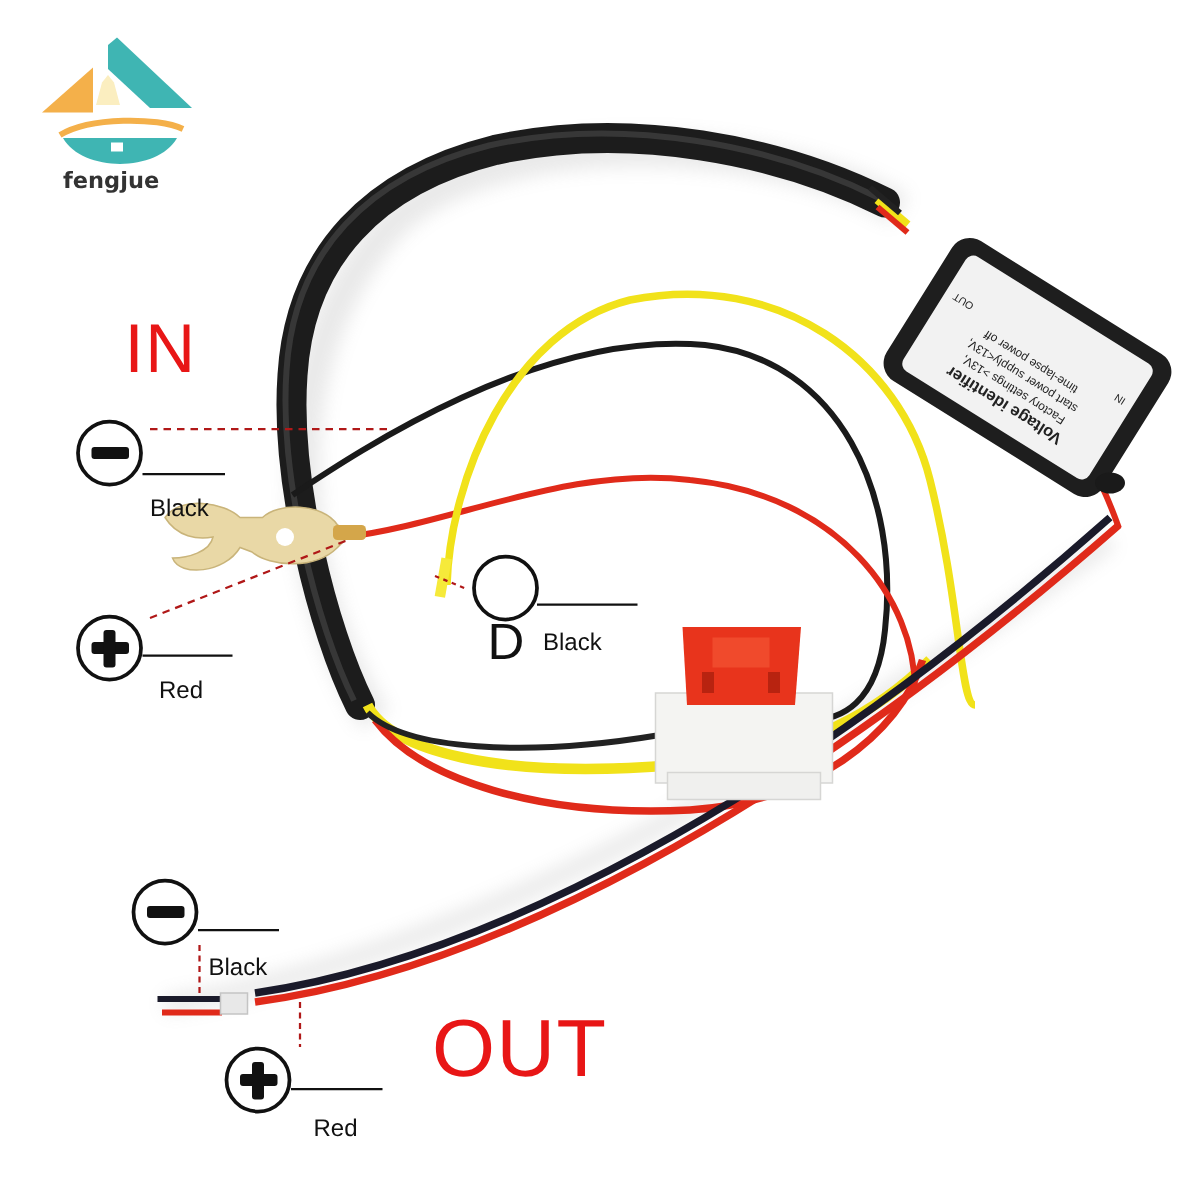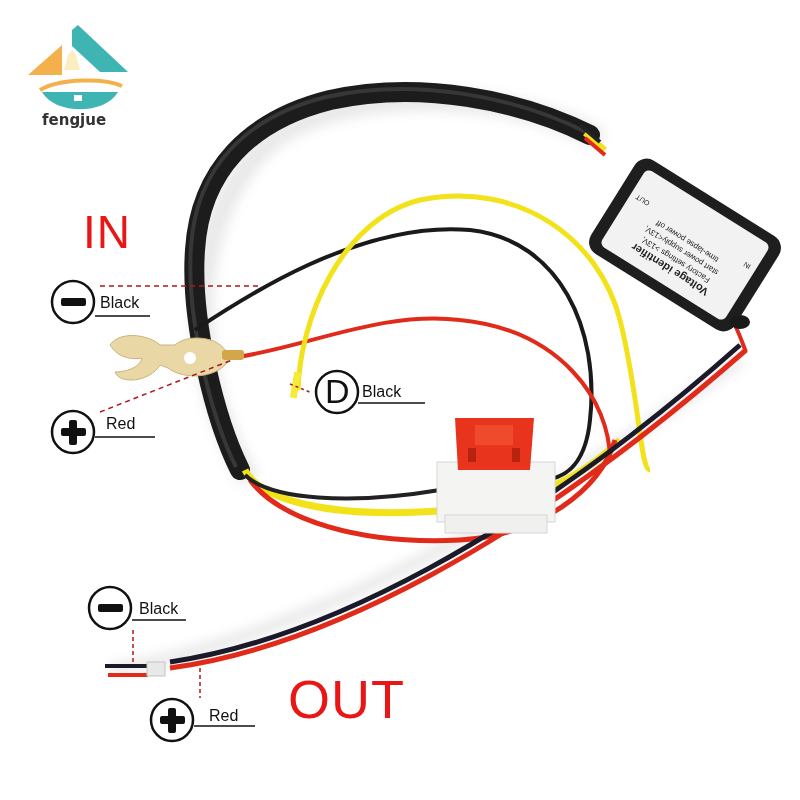--- a/index.html
+++ b/index.html
@@ -1,18 +1,18 @@
 <!DOCTYPE html>
 <html><head>
 <meta charset="utf-8">
 <style>
   html,body{margin:0;padding:0;background:#ffffff;}
   #stage{position:relative;width:800px;height:800px;overflow:hidden;background:#fff;font-family:"Liberation Sans",sans-serif;}
   svg{position:absolute;left:0;top:0;}
-  .lbl{position:absolute;font-family:"Liberation Sans",sans-serif;color:#111;}
+  .lbl{position:absolute;font-family:"Liberation Sans",sans-serif;color:#111;margin-top:37px;}
   .big{position:absolute;font-family:"Liberation Sans",sans-serif;color:#e81616;font-weight:400;letter-spacing:1px;}
   .brand{position:absolute;left:42px;top:111px;font-family:"DejaVu Sans",sans-serif;font-size:15px;font-weight:bold;color:#333;}
 </style>
 </head>
 <body>
 
 <div id="stage">
 
   <svg width="800" height="800" viewBox="0 0 800 800">
     <defs>

